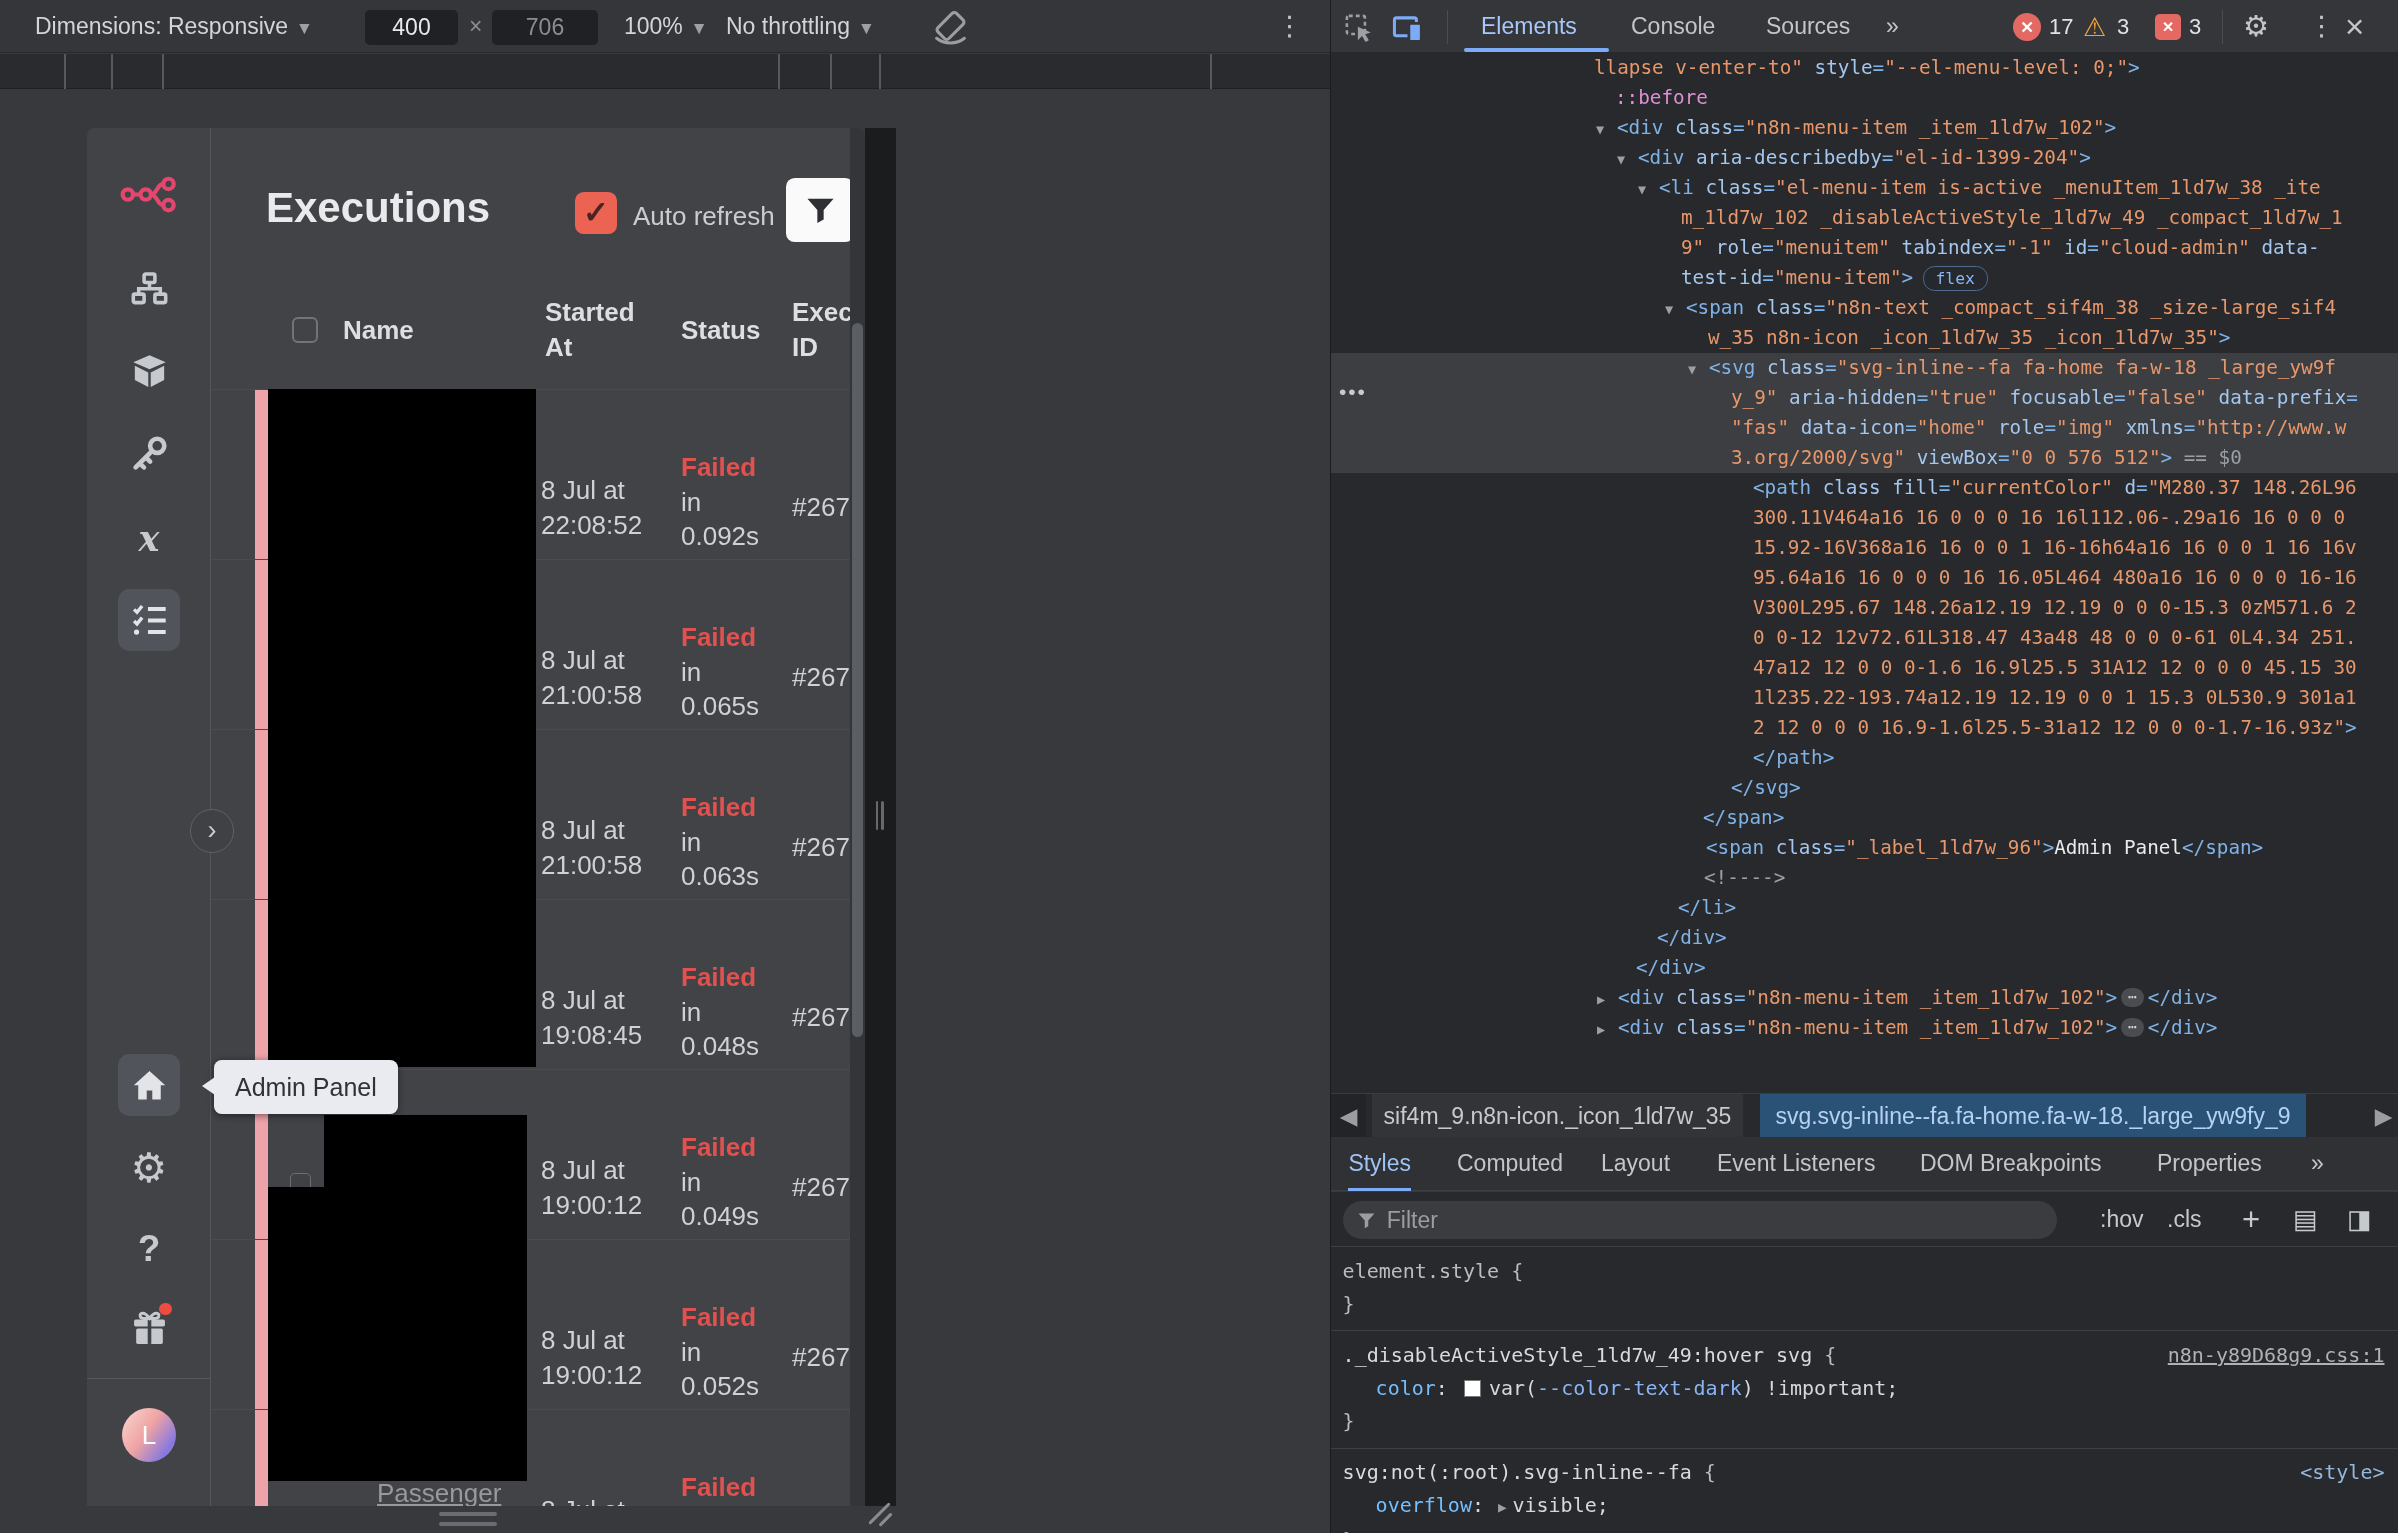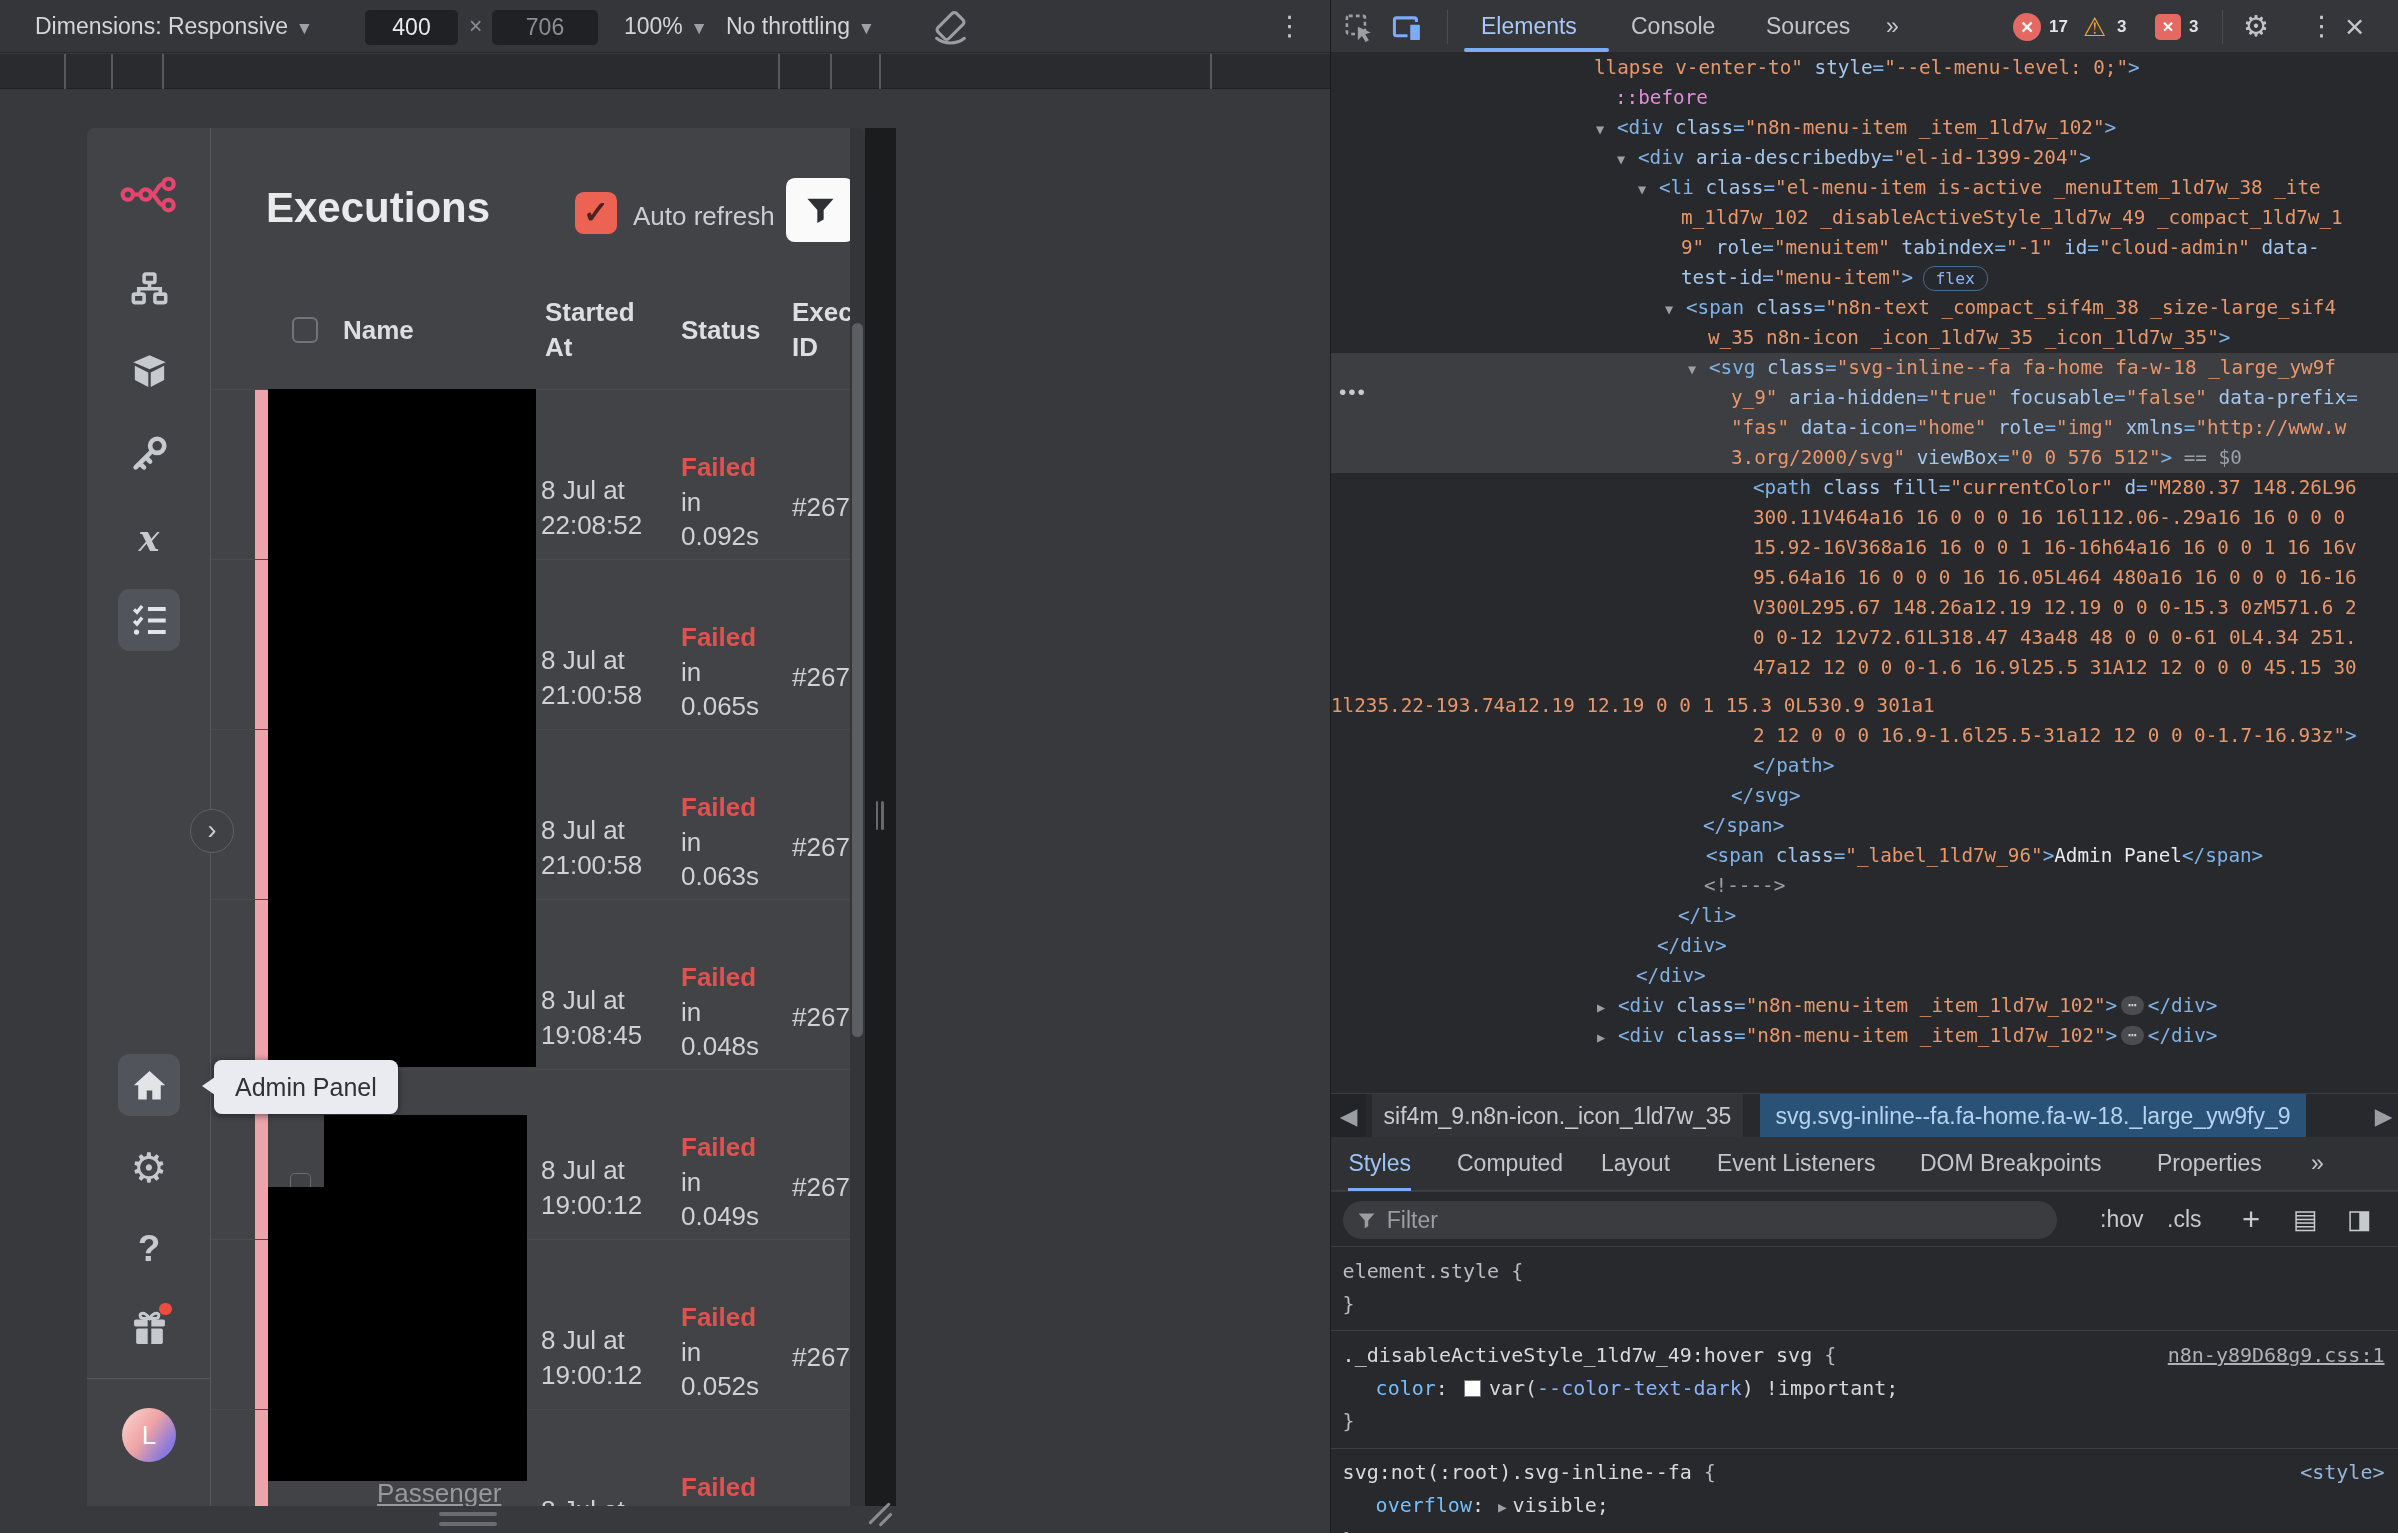--- a/index.html
+++ b/index.html
@@ -13,21 +13,21 @@
   .caret { color:#9da0a4; font-size:17.4px; margin-left:7.7px; }
   .dim-input { position:absolute; top:9.7px; height:35px; background:#202124; border-radius:4.8px;
     text-align:center; line-height:35px; font-size:23px; color:#e8eaed; }
   
   #tabbar { left:1331px; top:0; width:1067px; height:53px; background:#35363a;
     border-bottom:1px solid #27282a; }
   #tabbar .tab { position:absolute; top:0; height:53px; line-height:53px; font-size:23px; color:#c2c5c9; }
   #tabbar .tab.active { color:#a8c7fa; }
   .vdiv { position:absolute; top:9.7px; width:1px; height:34px; background:#4a4c50; }
   #tab-underline { left:133px; bottom:0; width:145px; height:3.9px; background:#7cacf8; border-radius:1.9px; }
-  .badge-count { position:absolute; top:0; height:53px; line-height:53px; font-size:17px; color:#dfe2e6;font-weight:bold; }
+  .badge-count { position:absolute; top:0; height:53px; line-height:53px; font-size:22px; color:#dfe2e6; }
   #err-badge { left:682px; top:12.6px; width:28px; height:28px; border-radius:50%; background:#e46962;
     color:#fff; font-size:16.4px; font-weight:bold; text-align:center; line-height:28px; }
   #warn-badge { left:752px; top:11.6px; color:#f0a13c; font-size:26px; line-height:30px; }
   #issue-badge { left:824px; top:13.5px; width:26px; height:26px; border-radius:4.8px; background:#e46962;
     color:#fff; font-size:14.5px; font-weight:bold; text-align:center; line-height:26px; }
   .toolicon { color:#c0c3c7; }
   
   #media-bar { left:0; top:54px; width:1330px; height:35px; background:#2a2b2e; border-bottom:1px solid #1f2022; }
   .mq-tick { position:absolute; top:0; width:1.9px; height:35px; background:#56585c; }
   
@@ -362,21 +362,21 @@
       <div class="code-line sel" style="padding-left: 400px;"><span class="sg-v">y_9"</span><span class="sg-a"> aria-hidden</span><span class="sg-t">=</span><span class="sg-v">"true"</span><span class="sg-a"> focusable</span><span class="sg-t">=</span><span class="sg-v">"false"</span><span class="sg-a"> data-prefix</span><span class="sg-t">=</span></div>
       <div class="code-line sel" style="padding-left: 400px;"><span class="sg-v">"fas"</span><span class="sg-a"> data-icon</span><span class="sg-t">=</span><span class="sg-v">"home"</span><span class="sg-a"> role</span><span class="sg-t">=</span><span class="sg-v">"img"</span><span class="sg-a"> xmlns</span><span class="sg-t">=</span><span class="sg-v">"http://www.w</span></div>
       <div class="code-line sel" style="padding-left: 400px;"><span class="sg-v">3.org/2000/svg"</span><span class="sg-a"> viewBox</span><span class="sg-t">=</span><span class="sg-v">"0 0 576 512"</span><span class="sg-t">&gt;</span><span class="sg-g"> == $0</span></div>
       <div class="code-line" style="padding-left: 422px;"><span class="sg-t">&lt;path</span><span class="sg-a"> class</span><span class="sg-a"> fill</span><span class="sg-t">=</span><span class="sg-v">"currentColor"</span><span class="sg-a"> d</span><span class="sg-t">=</span><span class="sg-v">"M280.37 148.26L96</span></div>
       <div class="code-line" style="padding-left: 422px;"><span class="sg-v">300.11V464a16 16 0 0 0 16 16l112.06-.29a16 16 0 0 0</span></div>
       <div class="code-line" style="padding-left: 422px;"><span class="sg-v">15.92-16V368a16 16 0 0 1 16-16h64a16 16 0 0 1 16 16v</span></div>
       <div class="code-line" style="padding-left: 422px;"><span class="sg-v">95.64a16 16 0 0 0 16 16.05L464 480a16 16 0 0 0 16-16</span></div>
       <div class="code-line" style="padding-left: 422px;"><span class="sg-v">V300L295.67 148.26a12.19 12.19 0 0 0-15.3 0zM571.6 2</span></div>
       <div class="code-line" style="padding-left: 422px;"><span class="sg-v">0 0-12 12v72.61L318.47 43a48 48 0 0 0-61 0L4.34 251.</span></div>
       <div class="code-line" style="padding-left: 422px;"><span class="sg-v">47a12 12 0 0 0-1.6 16.9l25.5 31A12 12 0 0 0 45.15 30</span></div>
-      <div class="code-line" style=" margin-top: 8px;"><span class="sg-v">1l235.22-193.74a12.19 12.19 0 0 1 15.3 0L530.9 301a1</span></div>
+      <div class="code-line" style="padding-left: 422px;"><span class="sg-v">1l235.22-193.74a12.19 12.19 0 0 1 15.3 0L530.9 301a1</span></div>
       <div class="code-line" style="padding-left: 422px;"><span class="sg-v">2 12 0 0 0 16.9-1.6l25.5-31a12 12 0 0 0-1.7-16.93z"</span><span class="sg-t">&gt;</span></div>
       <div class="code-line" style="padding-left: 422px;"><span class="sg-t">&lt;/path&gt;</span></div>
       <div class="code-line" style="padding-left: 400px;"><span class="sg-t">&lt;/svg&gt;</span></div>
       <div class="code-line" style="padding-left: 372px;"><span class="sg-t">&lt;/span&gt;</span></div>
       <div class="code-line" style="padding-left: 375px;"><span class="sg-t">&lt;span</span><span class="sg-a"> class</span><span class="sg-t">=</span><span class="sg-v">"_label_1ld7w_96"</span><span class="sg-t">&gt;</span><span class="sg-p">Admin Panel</span><span class="sg-t">&lt;/span&gt;</span></div>
       <div class="code-line" style="padding-left: 373px;"><span class="sg-g">&lt;!----&gt;</span></div>
       <div class="code-line" style="padding-left: 347px;"><span class="sg-t">&lt;/li&gt;</span></div>
       <div class="code-line" style="padding-left: 326px;"><span class="sg-t">&lt;/div&gt;</span></div>
       <div class="code-line" style="padding-left: 305px;"><span class="sg-t">&lt;/div&gt;</span></div>
       <div class="code-line" style="padding-left: 287px;"><span class="sg-arw">▶</span><span class="sg-t">&lt;div</span><span class="sg-a"> class</span><span class="sg-t">=</span><span class="sg-v">"n8n-menu-item _item_1ld7w_102"</span><span class="sg-t">&gt;</span><span class="sg-dots">⋯</span><span class="sg-t">&lt;/div&gt;</span></div>

